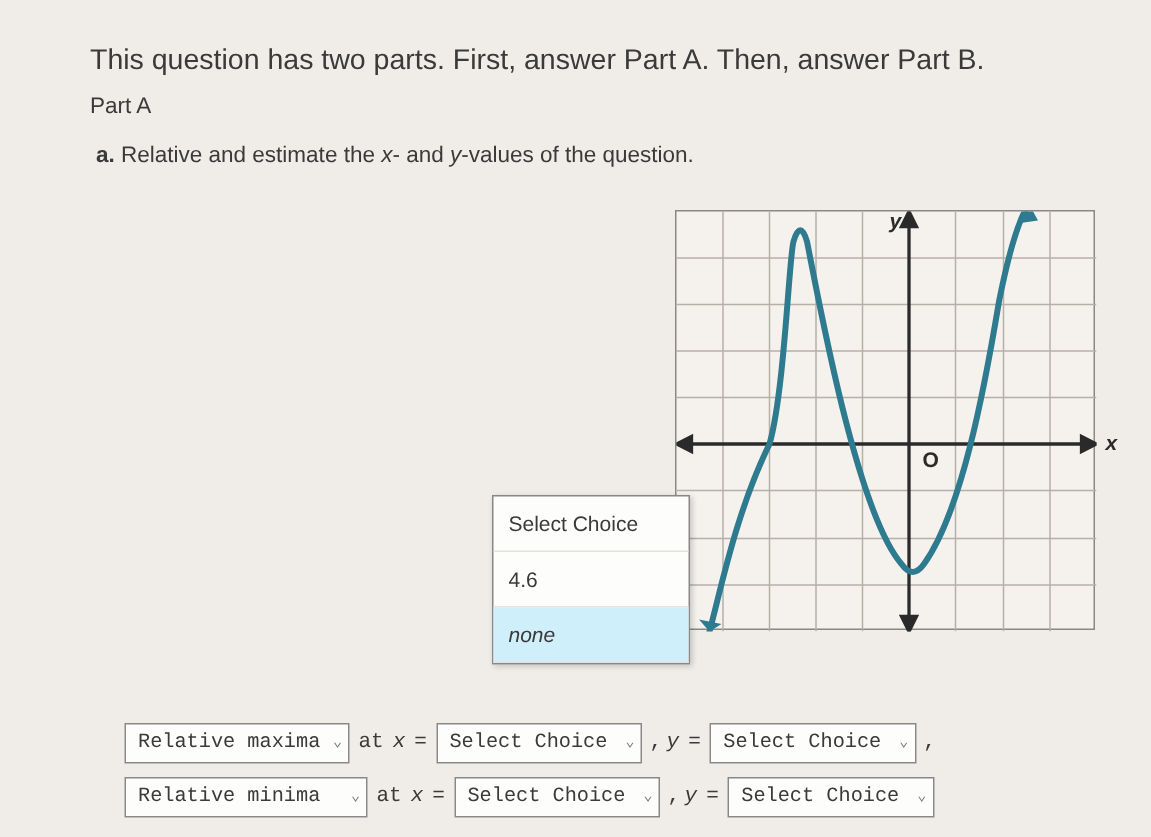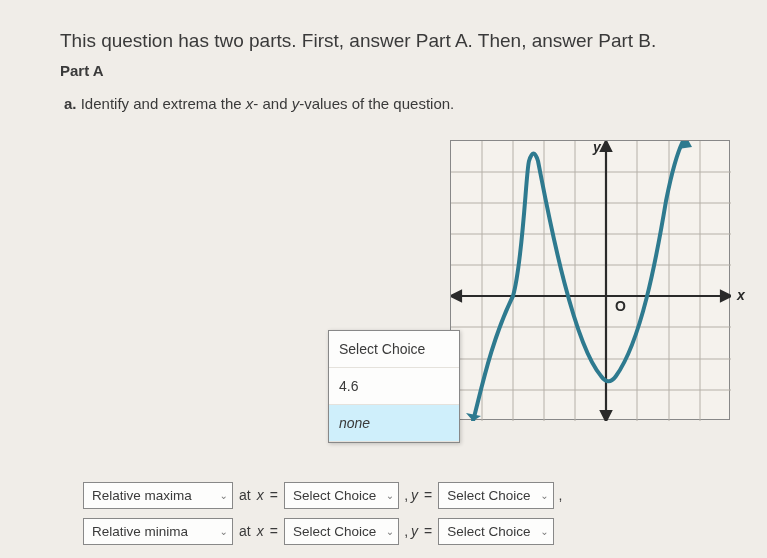--- a/index.html
+++ b/index.html
@@ -7,21 +7,21 @@
     font-family: Arial, Helvetica, sans-serif;
     background: #f0ede8;
     width: 767px;
     height: 558px;
     position: relative;
     color: #3a3a3a;
     overflow: hidden;
   }
   .container { padding: 30px 40px 20px 60px; }
   .instruction { font-size: 19px; margin-bottom: 10px; }
-  .part-label { font-weight: bold; font-size: 15px; margin-bottom: 16px; }
+  .part-label { font-weight: normal; font-size: 15px; margin-bottom: 16px; }
   .sub-instruction { font-size: 15px; margin-left: 4px; }
   .sub-letter { font-weight: bold; }
   .ital { font-style: italic; }
   .graph-wrap { position: absolute; left: 450px; top: 140px; }
   .grid { position: relative; width: 280px; height: 280px; border: 1px solid #888; background: #f5f2ed; }
   .dropdown-open {
     position: absolute;
     left: 328px;
     top: 330px;
     background: #fdfdfc;
@@ -36,20 +36,21 @@
     border-bottom: 1px solid #e5e2dc;
   }
   .dropdown-open .opt.hov {
     background: #cfeffb;
     font-style: italic;
   }
   .answer-rows {
     position: absolute;
     left: 80px;
     top: 480px;
+    font-family: Liberation Mono, monospace;
   }
   .row { display: flex; align-items: center; margin-bottom: 6px; height: 30px; }
   .sel {
     border: 1px solid #888;
     background: #fdfdfc;
     padding: 5px 22px 5px 8px;
     font-size: 13.5px;
     position: relative;
     margin: 0 3px;
     white-space: nowrap;
@@ -66,21 +67,21 @@
   .comma { font-size: 14px; margin-left: 2px; }
   .axis-label { position: absolute; font-style: italic; font-weight: bold; font-size: 14px; color: #2a2a2a; }
 </style>
 </head>
 <body>
 
 <div class="container">
   <p class="instruction">This question has two parts. First, answer Part A. Then, answer Part B.</p>
   <p class="part-label">Part A</p>
   <p class="sub-instruction">
-    <span class="sub-letter">a.</span><span> Identify and extrema the </span><span class="ital">x</span><span>- and </span><span class="ital">y</span><span>-values of the question.</span>
+    <span class="sub-letter">a.</span><span> Relative and estimate the </span><span class="ital">x</span><span>- and </span><span class="ital">y</span><span>-values of the question.</span>
   </p>
 </div>
 
 <div class="graph-wrap">
   <div class="grid">
     <svg width="280" height="280" style="position:absolute;left:0;top:0">
 
       <g stroke="#b5b0a8" stroke-width="1">
         <line x1="31" y1="0" x2="31" y2="280"></line>
           <line x1="62" y1="0" x2="62" y2="280"></line>
@@ -150,21 +151,21 @@
     <span class="eq">y</span>
     <span class="eq" style="font-style:normal"> =</span>
     <div class="sel">
       <span>Select Choice</span>
       <span class="chev">⌄</span>
     </div>
     <span class="comma">,</span>
   </div>
 
   <div class="row">
-    <div class="sel" style="width:150px">
+    <div class="sel" style="width:162px">
       <span>Relative minima</span>
       <span class="chev">⌄</span>
     </div>
     <span class="eq" style="font-style:normal">at </span>
     <span class="eq">x</span>
     <span class="eq" style="font-style:normal"> =</span>
     <div class="sel">
       <span>Select Choice</span>
       <span class="chev">⌄</span>
     </div>

